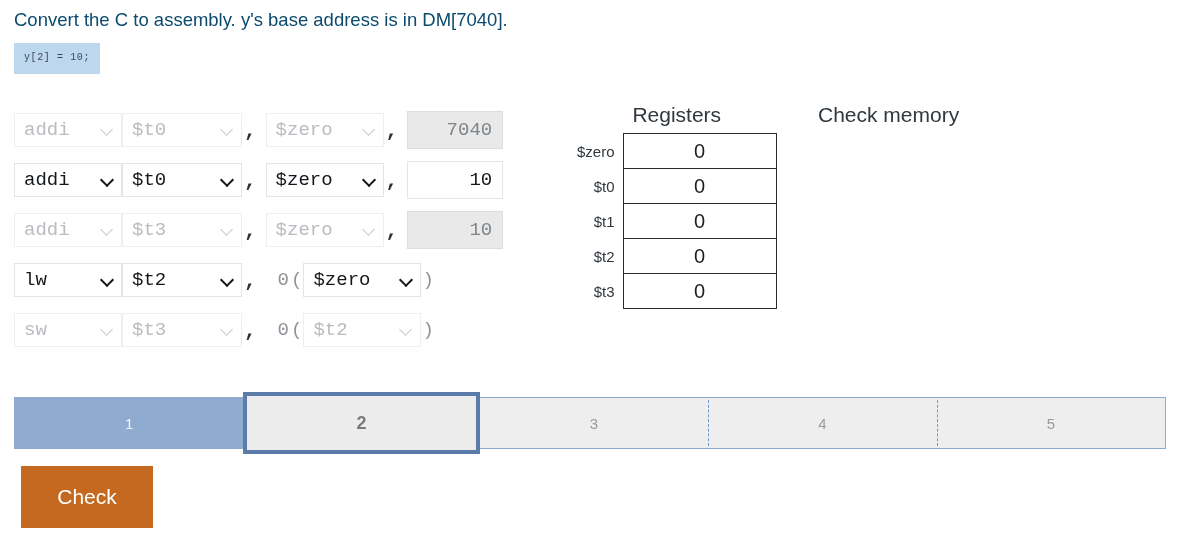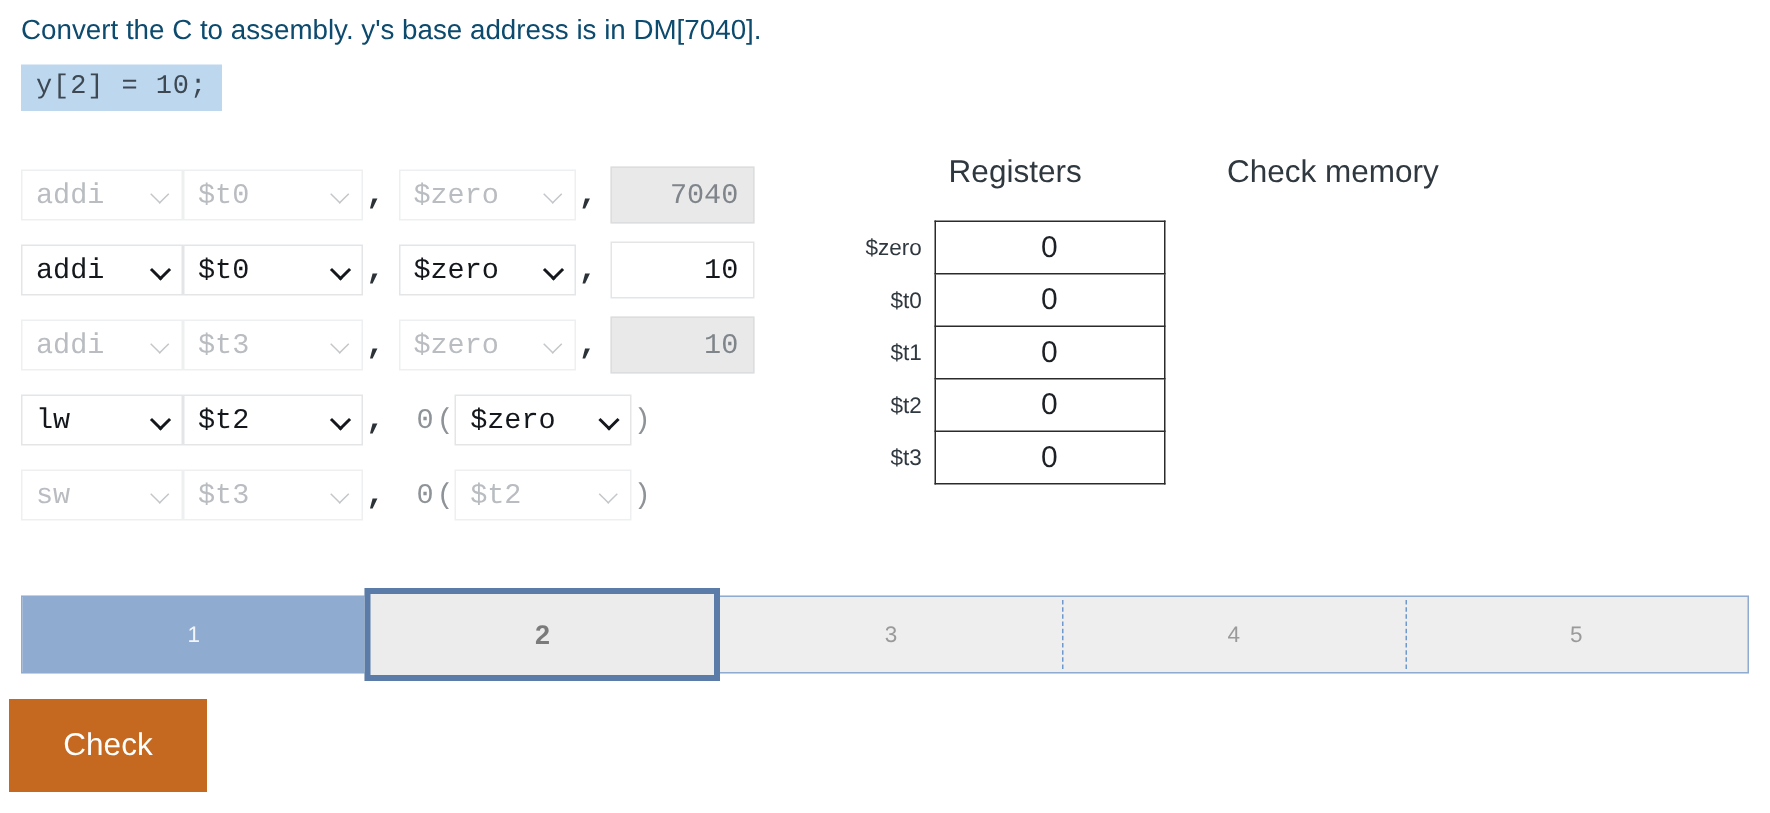--- a/index.html
+++ b/index.html
@@ -27,21 +27,21 @@
     color: #0c4a6e;
     white-space: nowrap;
   }
   #code-snippet {
     position: absolute;
     left: 14px;
     top: 43px;
     background: #bdd7ee;
     color: #3d4852;
     font-family: "Liberation Mono", monospace;
-    font-size: 18px;
+    font-size: 10px;
     line-height: 18px;
     padding: 6px 10px 7px 10px;
     letter-spacing: 0.6px;
     white-space: pre;
   }
 
   
   #instruction-list {
     position: absolute;
     left: 14px;
@@ -141,21 +141,21 @@
     margin: 0 1px;
   }
   .paren.off { margin-left: 12px; }
 
   
   .table-block { position: absolute; }
   .tbl-title {
     font-size: 21px;
     color: #30383f;
     text-align: center;
-    margin-bottom: 20px;
+    margin-bottom: 6px;
   }
   .tbl {
     border-collapse: collapse;
   }
   .tbl td.lbl {
     border: none;
     text-align: right;
     padding: 0 8px 0 0;
     font-size: 15px;
     color: #30383f;
@@ -220,21 +220,21 @@
     position: absolute;
     left: 0;
     top: 2px;
     bottom: 2px;
     border-left: 1px dashed #6f98cd;
   }
 
   
   #action-bar {
     position: absolute;
-    left: 6px;
+    left: 21px;
     top: 466px;
     display: flex;
     gap: 46px;
   }
   .btn {
     border: none;
     color: #ffffff;
     font-family: "Liberation Sans", sans-serif;
     font-size: 21px;
     padding: 0;

